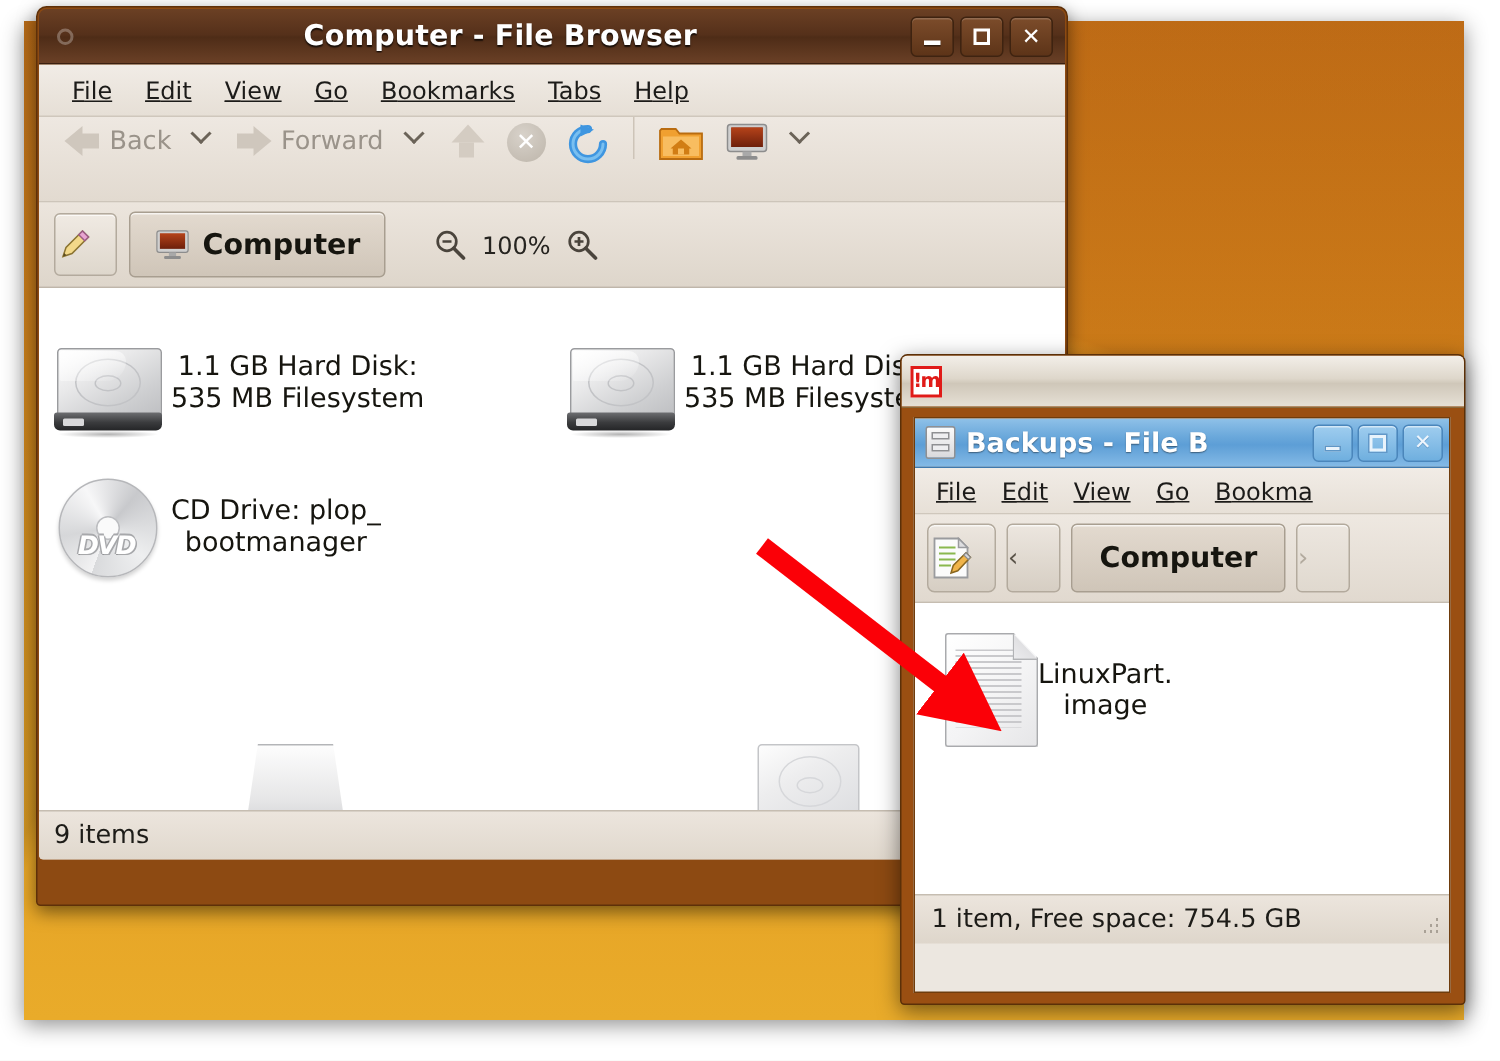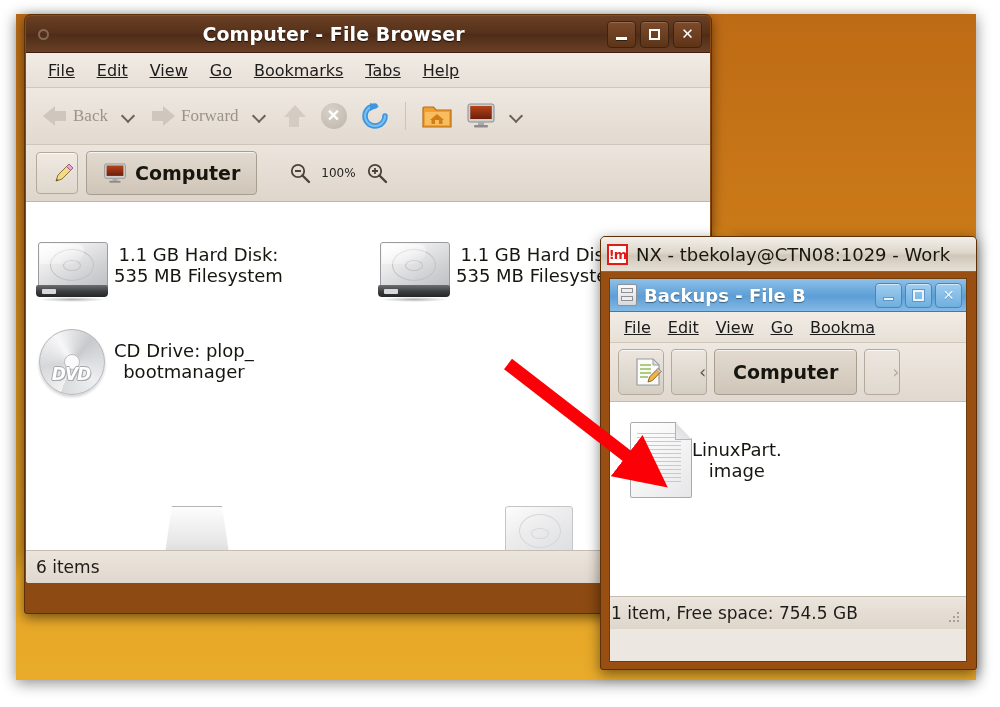--- a/index.html
+++ b/index.html
@@ -51,21 +51,21 @@
     background: #8d4a12;
     border: 1px solid #5e3009;
     border-radius: 7px 7px 3px 3px;
     padding: 1px;
     box-shadow: 0 4px 12px rgba(0,0,0,0.5);
   }
 
   
   #computer-window {
     left: 24px;
-    top: 14px;
+    top: 4px;
     width: 688px;
     height: 600px;
     z-index: 10;
   }
   .titlebar-dark {
     height: 36px;
     border-radius: 5px 5px 0 0;
     background: linear-gradient(180deg, #6b4024 0%, #55301a 48%, #4e2c17 52%, #6a4026 100%);
     display: flex;
     align-items: center;
@@ -162,26 +162,25 @@
     white-space: nowrap;
     cursor: default;
     text-decoration: underline;
   }
   .menu-item u { text-decoration: underline; }
 
   
   .toolbar {
     height: 56px;
     display: flex;
-    align-items: center;
+    align-items: flex-start;
     padding: 0 10px;
     background: linear-gradient(180deg, #eee8e1 0%, #e2dad0 100%);
     border-bottom: 1px solid #cdc5ba;
     gap: 2px;
-    font-family: Liberation Serif, serif;
   }
   .tb-item {
     display: flex;
     align-items: center;
     gap: 5px;
     padding: 4px 6px;
     cursor: default;
   }
   .tb-label {
     font-size: 17px;
@@ -290,21 +289,21 @@
     border-bottom: 1px solid #bfb6aa;
     gap: 8px;
   }
   .btn-3d {
     background: linear-gradient(180deg, #ece6df 0%, #d6cec3 100%);
     border: 1px solid #b3aa9d;
     border-radius: 4px;
     box-shadow: inset 0 1px 0 rgba(255,255,255,0.7);
     display: flex;
     align-items: center;
-    justify-content: flex-end;
+    justify-content: space-between;
     cursor: pointer;
   }
   #edit-location-button {
     width: 40px; height: 40px;
     background: linear-gradient(180deg, #f0eae3 0%, #ded7cc 100%);
   }
   #breadcrumb-computer {
     height: 42px;
     padding: 0 16px;
     gap: 8px;
@@ -314,21 +313,21 @@
     font-weight: bold;
     color: #16150f;
   }
   .zoom-group {
     display: flex;
     align-items: center;
     gap: 10px;
     margin-left: 24px;
   }
   .zoom-pct {
-    font-size: 12px;
+    font-size: 16px;
     color: #262420;
   }
   .magnifier {
     width: 22px; height: 22px;
     position: relative;
     cursor: pointer;
   }
   .combo {
     margin-left: 20px;
     width: 200px;
@@ -749,21 +748,21 @@
   .doc-file-icon .lines {
     position: absolute;
     left: 7px; top: 11px;
     width: 44px; height: 52px;
     background: repeating-linear-gradient(180deg, #c9c9cc 0px, #c9c9cc 1px, transparent 1px, transparent 4px);
   }
   .backups-statusbar {
     height: 32px;
     display: flex;
     align-items: center;
-    padding: 0 1px;
+    padding: 0 11px;
     background: linear-gradient(180deg, #ece5dd 0%, #ded6cb 100%);
     border-top: 1px solid #c6bdb1;
     font-size: 17px;
     color: #1d1c18;
     position: relative;
   }
   .grip {
     position: absolute;
     right: 5px; bottom: 4px;
     width: 14px; height: 14px;
@@ -991,32 +990,31 @@
             <div class="hdd-partial">
               <div class="hp-top"></div>
               <div class="hp-platter"></div>
               <div class="hp-hub"></div>
             </div>
           </div>
         </div>
       </div>
 
       <div class="statusbar">
-        <span>6 items</span>
+        <span>9 items</span>
       </div>
     </div>
   </div>
 
   <div class="win" id="nx-window">
     <div class="nx-frame">
       <div class="nx-titlebar">
         <span class="nx-icon">
           <span class="nx-icon-inner">!m</span>
         </span>
-        <span class="nx-title">NX - tbekolay@CTN08:1029 - Work</span>
       </div>
 
       <div class="nx-inner">
 
         <div class="blue-titlebar">
           <span class="backups-doc-icon"></span>
           <span class="blue-title">Backups - File B</span>
           <span class="blue-btns">
             <span class="blue-btn">
                 <span class="g-min"></span>

